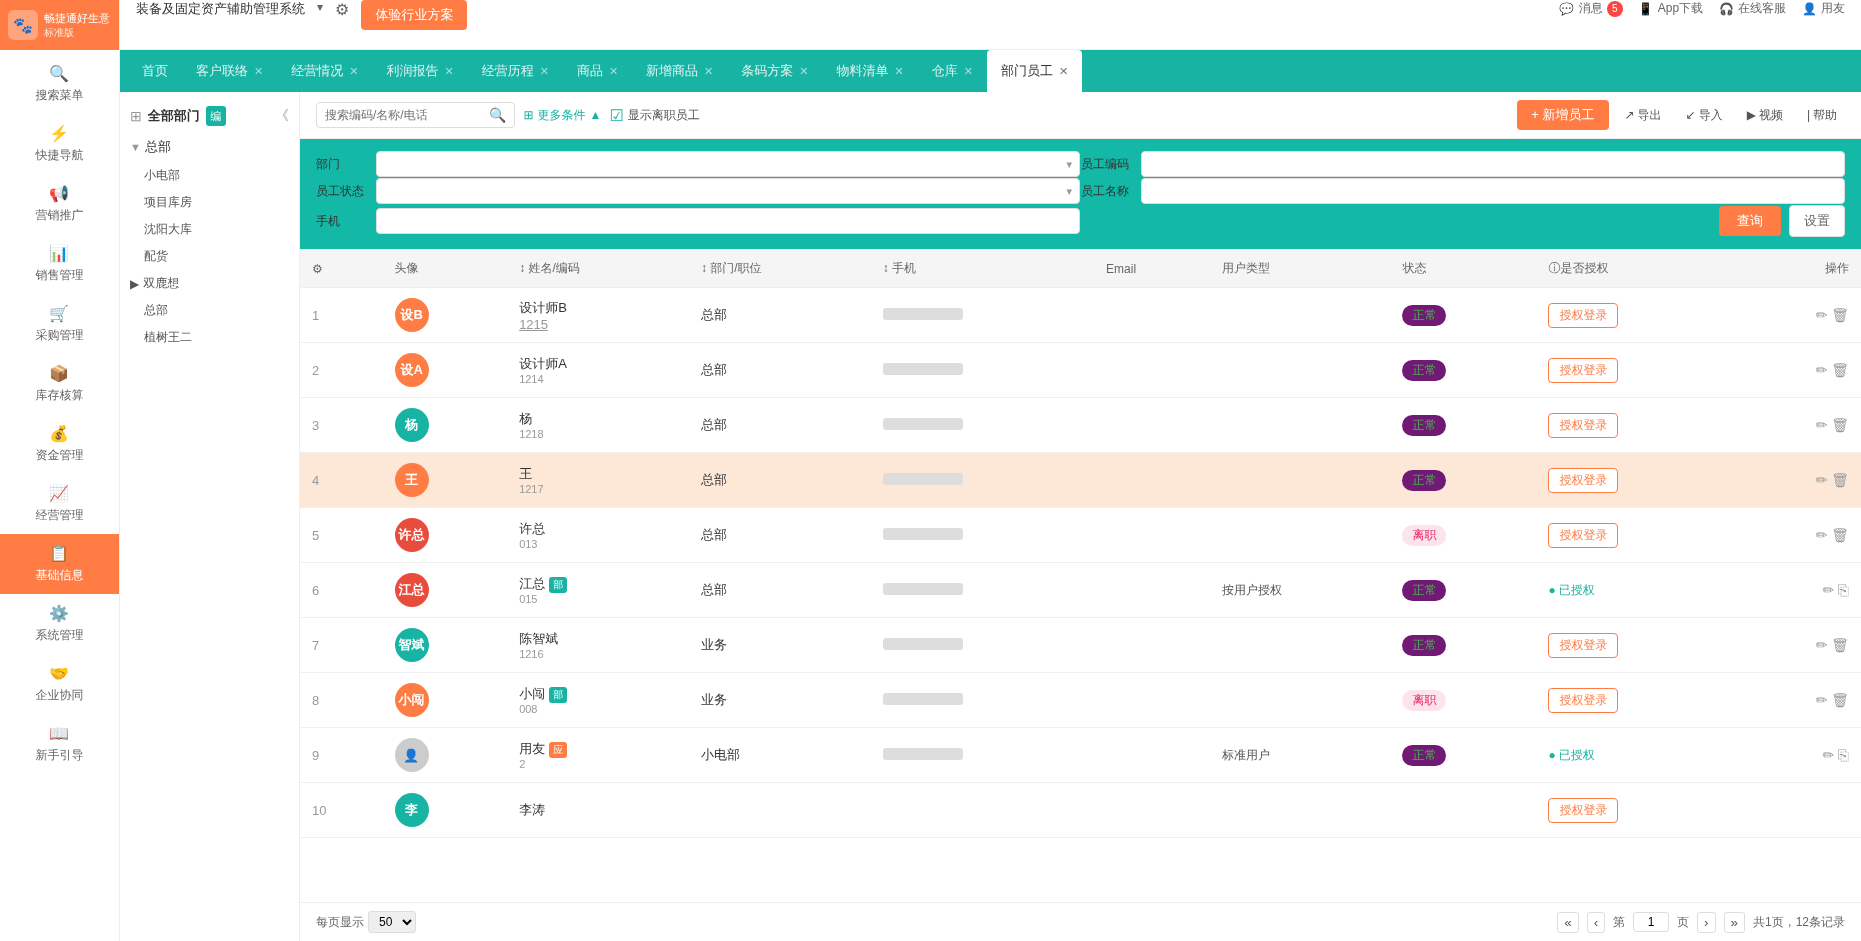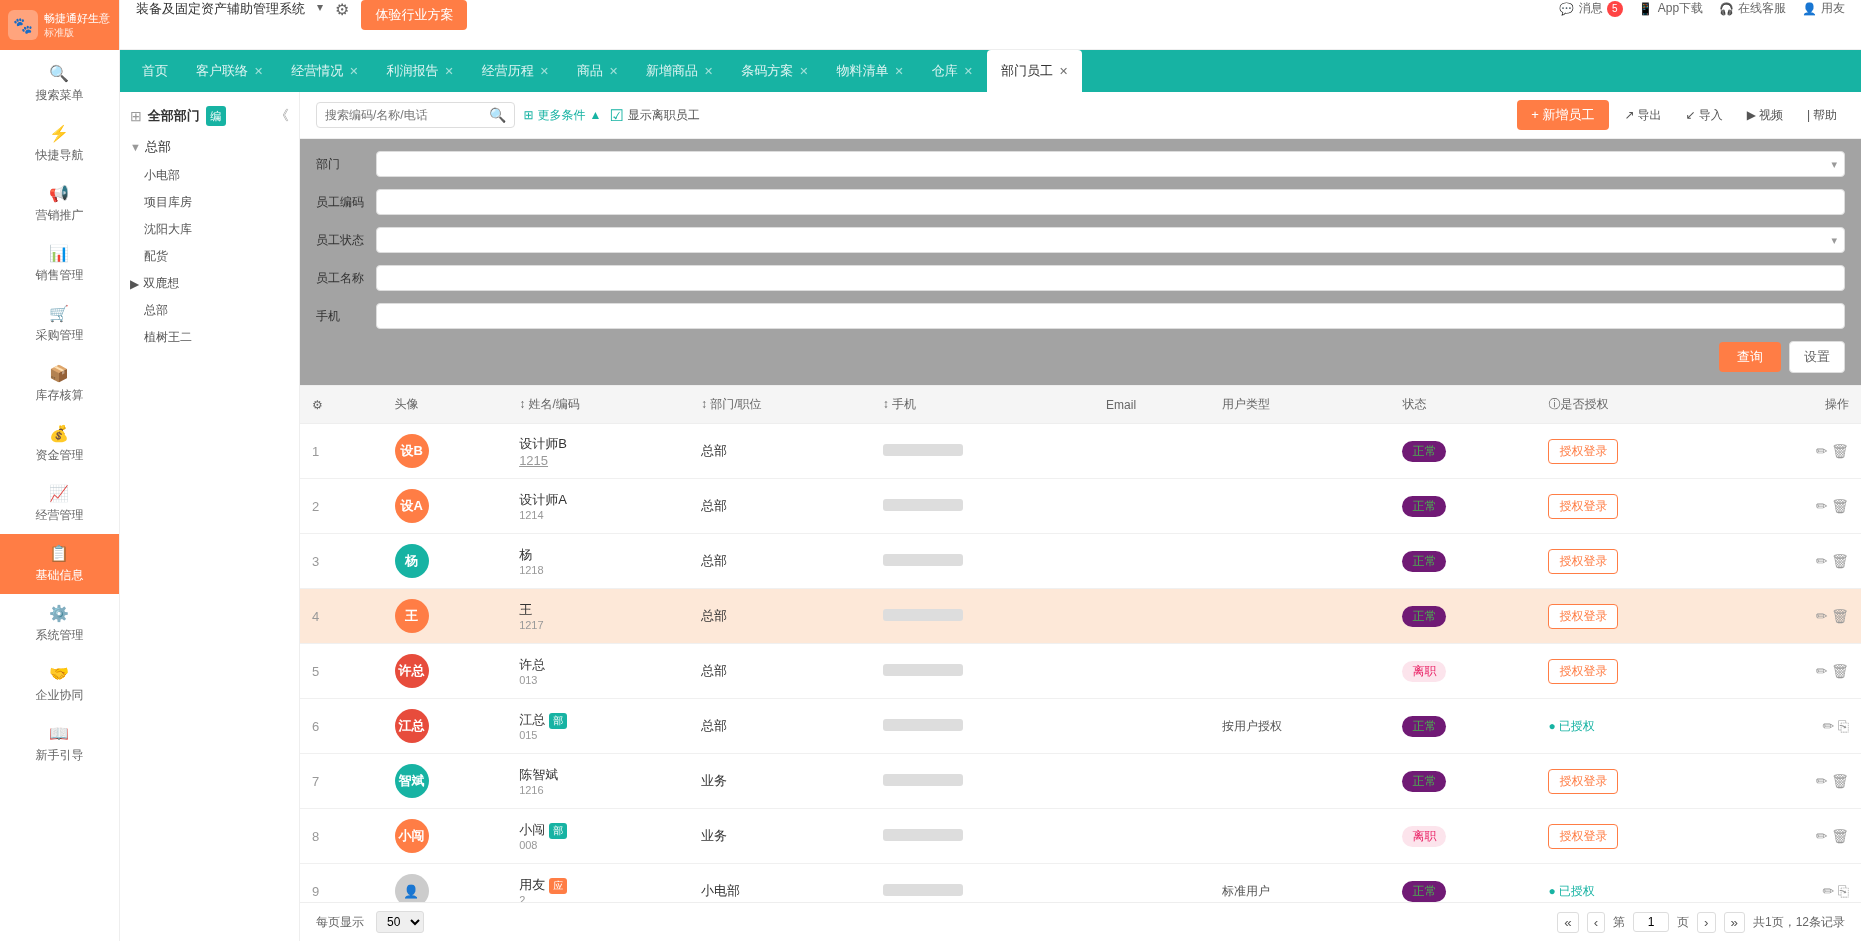--- a/index.html
+++ b/index.html
@@ -57,21 +57,21 @@
     .search-box input { border: none; outline: none; font-size: 12px; width: 160px; color: #333; }
     .search-icon { color: #999; font-size: 14px; }
     .filter-btn { display: flex; align-items: center; gap: 4px; color: #17b3a3; font-size: 12px; cursor: pointer; }
     .show-left-btn { display: flex; align-items: center; gap: 4px; color: #555; font-size: 12px; cursor: pointer; }
     .checkbox-icon { color: #17b3a3; font-size: 16px; }
     .toolbar-right { margin-left: auto; display: flex; align-items: center; gap: 8px; }
     .add-btn { background: #ff7d45; color: #fff; border: none; border-radius: 4px; padding: 6px 14px; cursor: pointer; font-size: 13px; display: flex; align-items: center; gap: 4px; }
     .action-btn { color: #555; font-size: 12px; cursor: pointer; display: flex; align-items: center; gap: 3px; padding: 4px 8px; border-radius: 4px; }
 
     
-    .filter-form { background: #a3a3a3; padding: 12px 16px; border-bottom: 1px solid #eee; display: grid; grid-template-columns: 1fr; gap: 12px; align-items: center; }
+    .filter-form { background: #14b8a6; padding: 12px 16px; border-bottom: 1px solid #eee; display: grid; grid-template-columns: 1fr 1fr; gap: 1px; align-items: center; }
     .filter-field { display: flex; align-items: center; gap: 8px; }
     .filter-label { font-size: 12px; color: #333; white-space: nowrap; min-width: 52px; }
     .filter-input { flex: 1; border: 1px solid #ddd; border-radius: 4px; padding: 5px 8px; font-size: 12px; outline: none; color: #333; }
     .filter-select { flex: 1; border: 1px solid #ddd; border-radius: 4px; padding: 5px 8px; font-size: 12px; outline: none; color: #333; background: #fff; appearance: none; cursor: pointer; position: relative; }
     .select-wrapper { flex: 1; position: relative; display: flex; align-items: center; }
     .select-wrapper::after { content: '▾'; position: absolute; right: 8px; color: #999; font-size: 11px; pointer-events: none; }
     .filter-actions { display: flex; gap: 8px; justify-content: flex-end; align-items: center; }
     .query-btn { background: #ff7d45; color: #fff; border: none; border-radius: 4px; padding: 6px 18px; cursor: pointer; font-size: 13px; }
     .reset-btn { background: #fff; color: #666; border: 1px solid #ddd; border-radius: 4px; padding: 6px 14px; cursor: pointer; font-size: 13px; }
 
@@ -94,21 +94,21 @@
     .auth-granted { color: #17b3a3; font-size: 12px; display: flex; align-items: center; gap: 3px; }
     .auth-granted::before { content: '●'; }
     .user-type { color: #555; font-size: 12px; }
     .dept-badge { display: inline-block; background: #17b3a3; color: #fff; font-size: 10px; padding: 1px 4px; border-radius: 3px; margin-left: 4px; }
     .edit-icon { color: #999; cursor: pointer; font-size: 14px; }
     .phone-blur { display: inline-block; width: 80px; height: 12px; background: #ddd; border-radius: 3px; }
     .row-num { color: #999; font-size: 13px; }
 
     
     .bottom-bar { background: #fff; border-top: 1px solid #eee; padding: 8px 16px; display: flex; align-items: center; gap: 12px; font-size: 12px; color: #666; }
-    .bottom-bar-left { display: flex; align-items: center; gap: 12px; }
+    .bottom-bar-left { display: flex; align-items: center; gap: 4px; }
     .page-size-select { border: 1px solid #ddd; border-radius: 3px; padding: 2px 6px; font-size: 12px; }
     .bottom-bar-right { margin-left: auto; display: flex; align-items: center; gap: 8px; }
     .page-btn { color: #555; cursor: pointer; padding: 2px 6px; border: 1px solid #ddd; border-radius: 3px; background: #fff; }
     .page-input { width: 36px; border: 1px solid #ddd; border-radius: 3px; padding: 2px 4px; text-align: center; font-size: 12px; }
   </style>
 </head>
 <body>
 
 <div class="sidebar">
   <div class="sidebar-logo">

